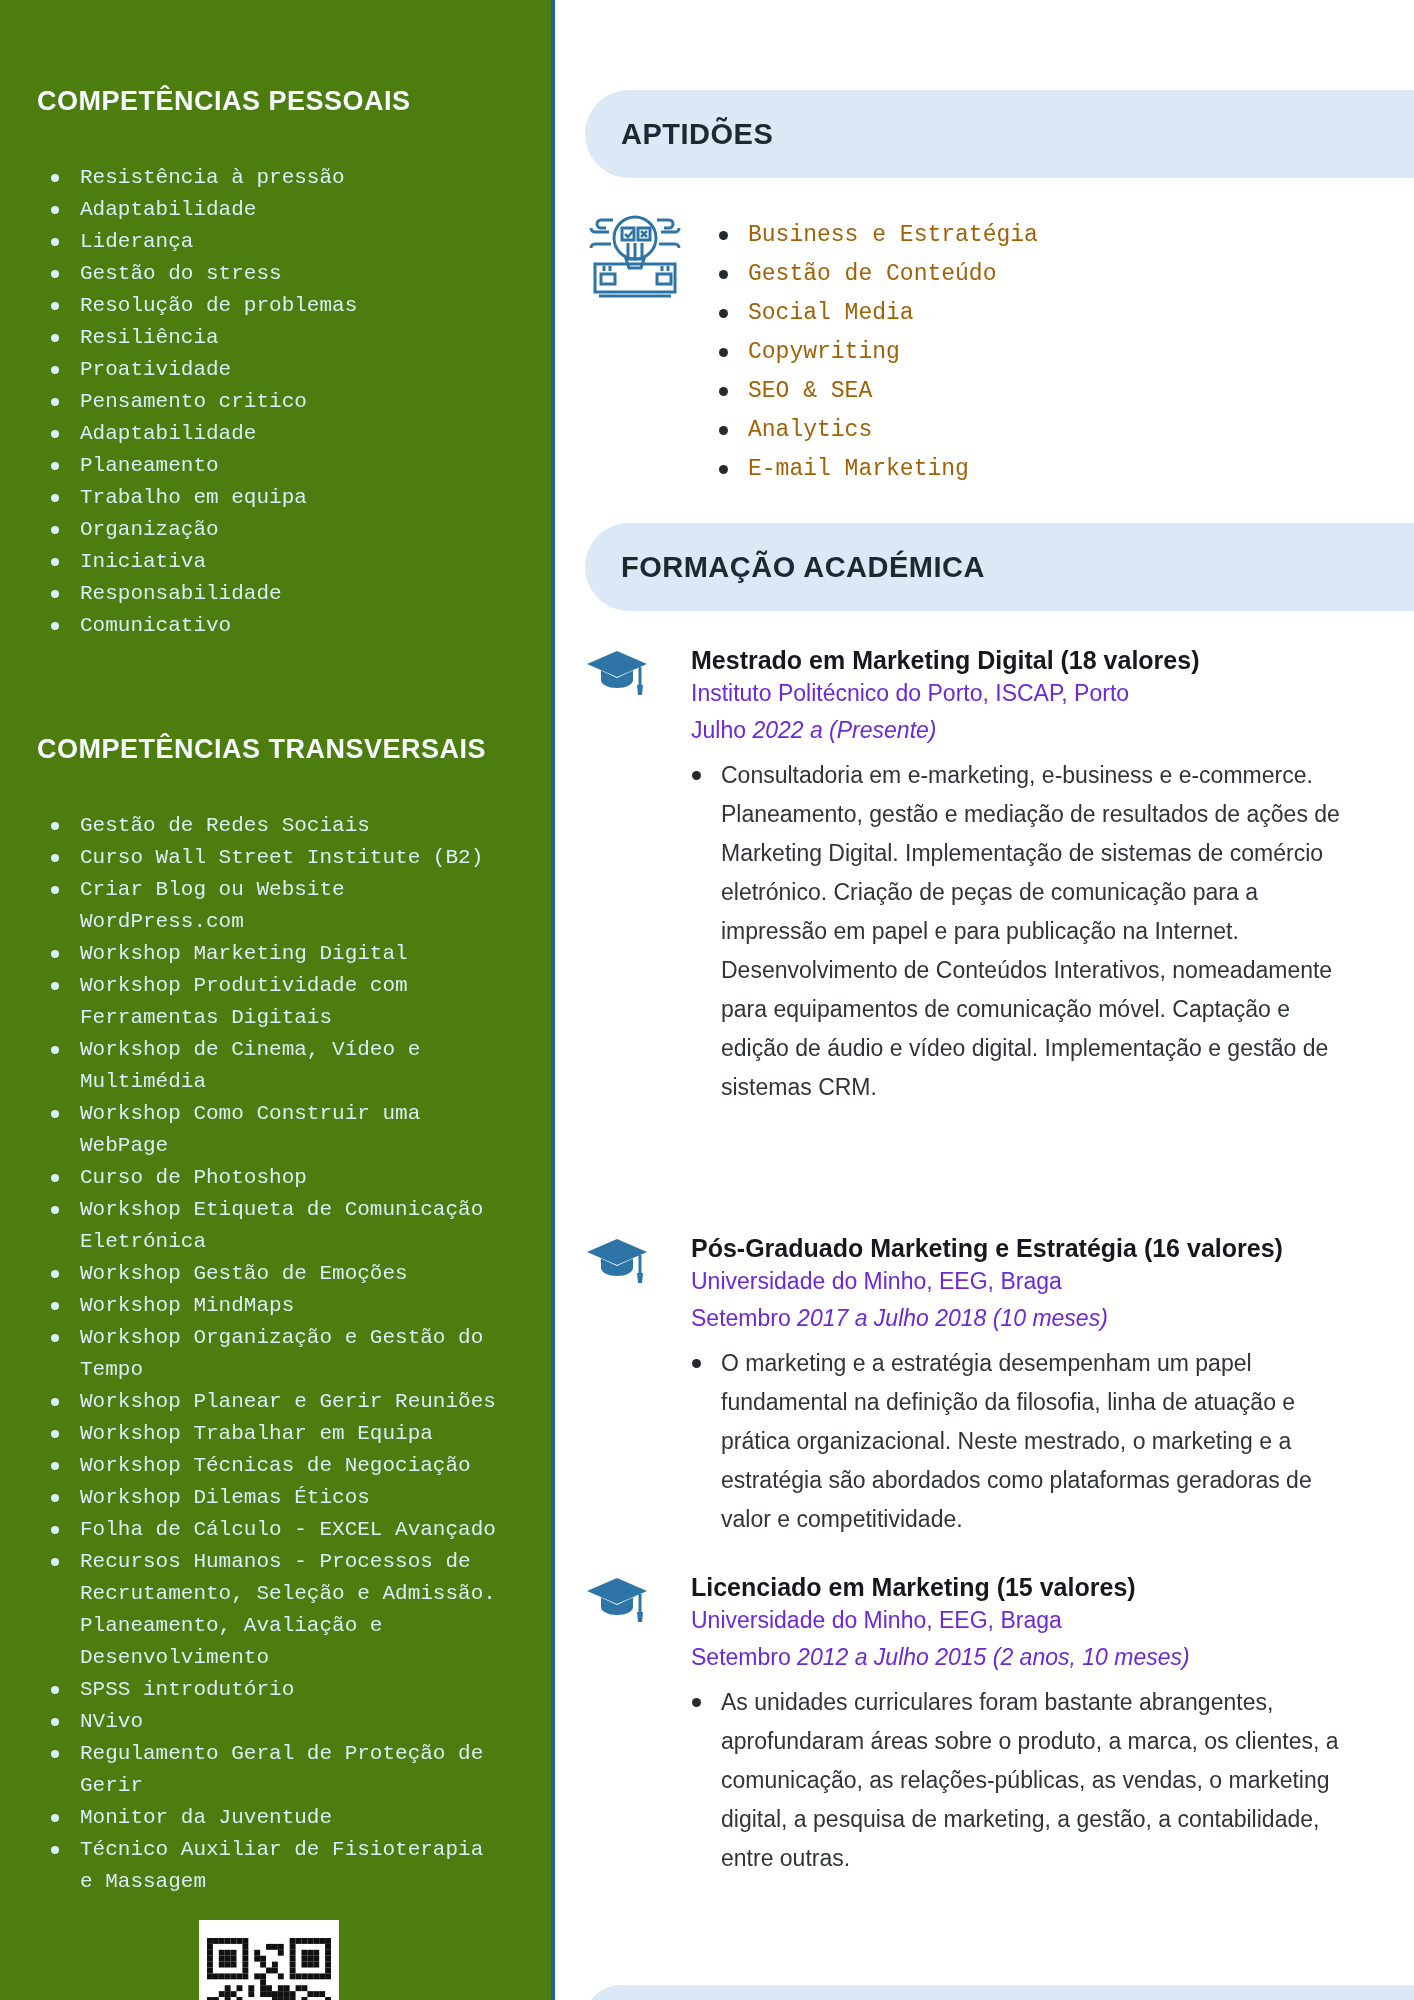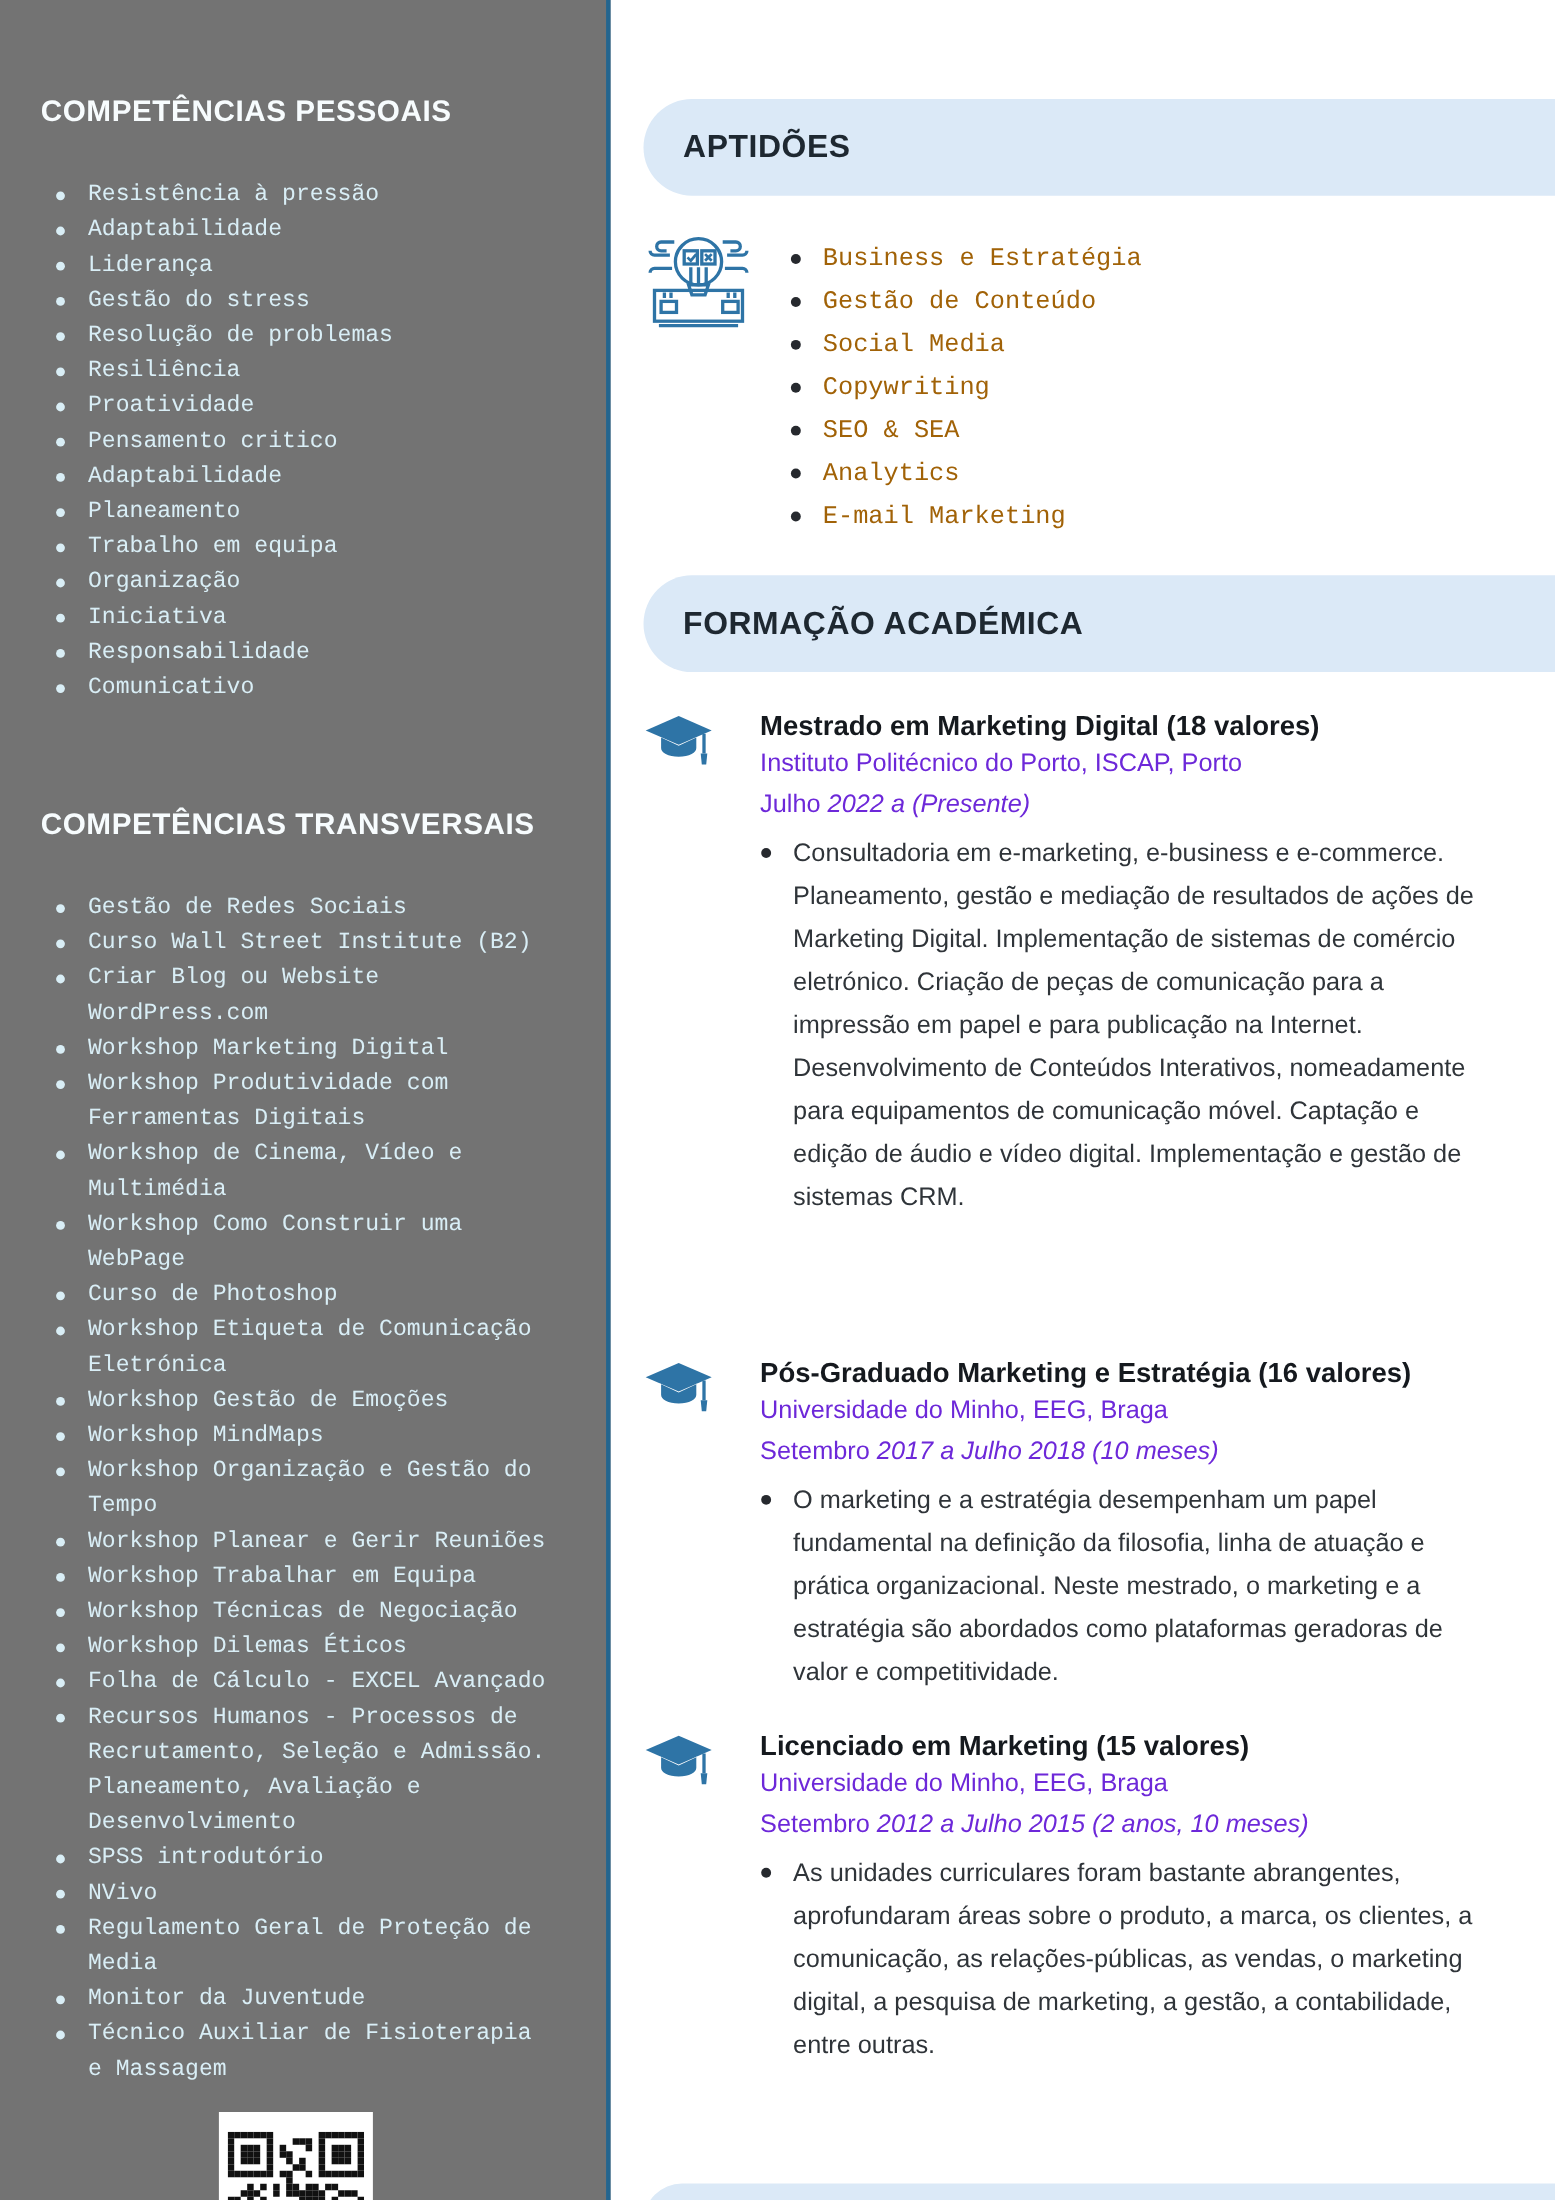--- a/index.html
+++ b/index.html
@@ -6,21 +6,21 @@
   html,body { background:#e8e8e8; }
   body { font-family:"Liberation Sans", sans-serif; }
   .page {
     position:relative; width:1414px; height:2000px;
     background:#ffffff; overflow:hidden; margin:0 auto;
   }
 
   
   .sidebar {
     position:absolute; left:0; top:0; width:555px; height:2000px;
-    background:#737373; border-right:4px solid #23658f;
+    background:#4d7c0f; border-right:4px solid #23658f;
     padding:86px 50px 40px 37px;
     color:#d9eef6;
   }
   .side-title {
     color:#f7fcfe; font-size:27px; font-weight:bold; letter-spacing:.5px;
     line-height:30px;
   }
   .side-title.second { margin-top:92px; }
   .side-list { list-style:none; margin-top:46px;font-family:Liberation Mono, monospace; }
   .side-list li {
@@ -164,21 +164,21 @@
         <li>Workshop Dilemas Éticos</li>
 
         <li>Folha de Cálculo - EXCEL Avançado</li>
 
         <li>Recursos Humanos - Processos de Recrutamento, Seleção e Admissão. Planeamento, Avaliação e Desenvolvimento</li>
 
         <li>SPSS introdutório</li>
 
         <li>NVivo</li>
 
-        <li>Regulamento Geral de Proteção de Media</li>
+        <li>Regulamento Geral de Proteção de Gerir</li>
 
         <li>Monitor da Juventude</li>
 
         <li>Técnico Auxiliar de Fisioterapia e Massagem</li>
       </ul>
 
     <div class="qr-wrap">
       <svg id="qr" width="124" height="124">
           <rect x="0.00" y="0.00" width="5.90" height="5.90" fill="#111"></rect>
           <rect x="5.90" y="0.00" width="5.90" height="5.90" fill="#111"></rect>

